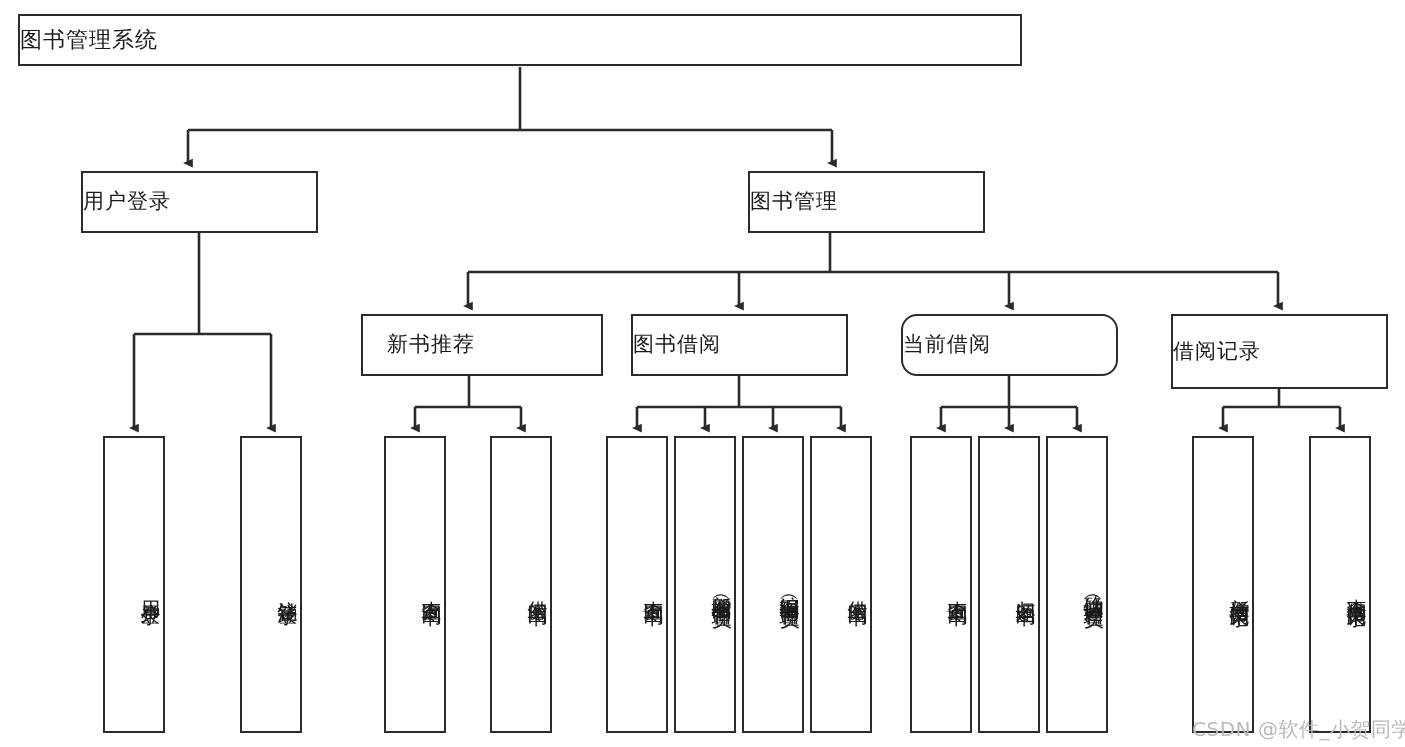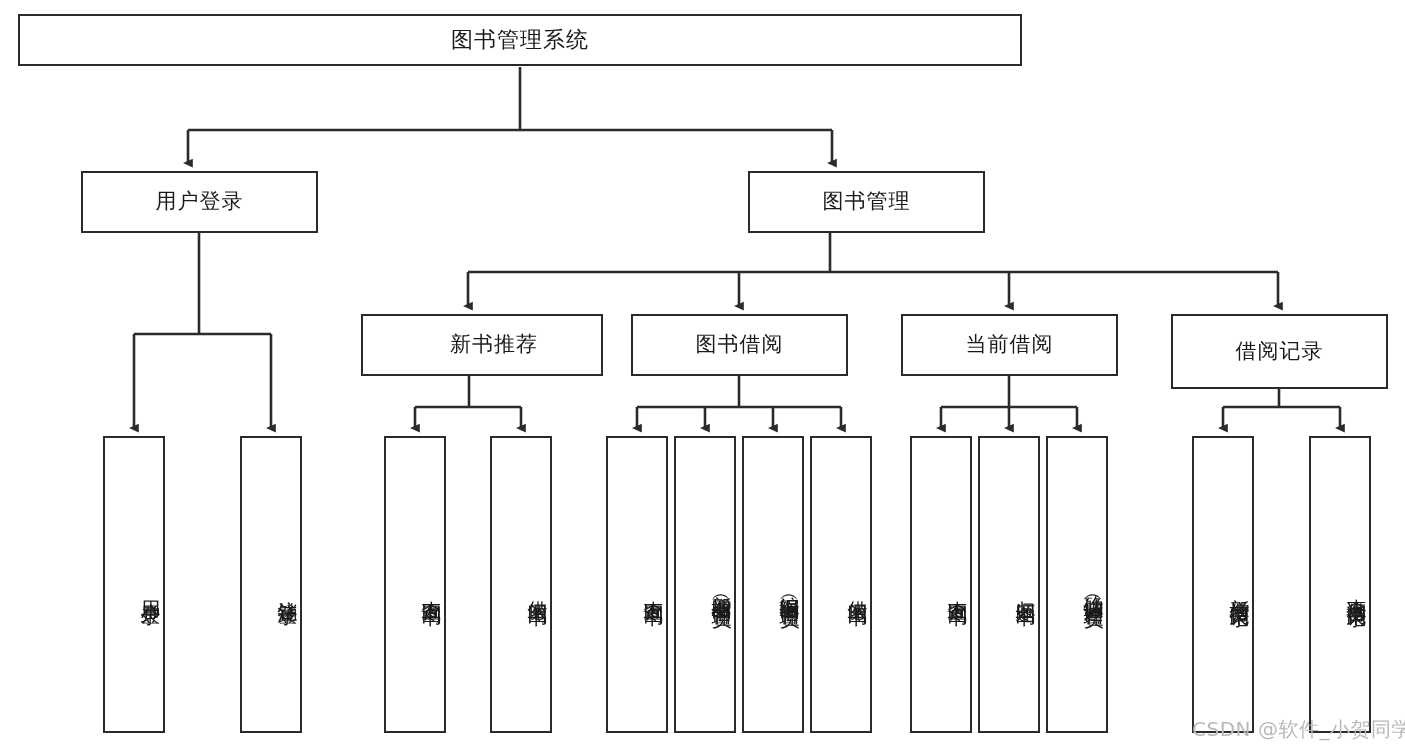--- a/index.html
+++ b/index.html
@@ -25,21 +25,20 @@
     height: 747px;
   }
   .node {
     position: absolute;
     box-sizing: border-box;
     border: 2px solid #2b2b2b;
     background: #ffffff;
     color: #1a1a1a;
     display: flex;
     align-items: center;
-    justify-content: center;
     text-align: center;
   }
   .node.h {
     font-size: 21px;
     line-height: 1.2;
     letter-spacing: 1px;
   }
   .node.h.root {
     font-size: 22px;
   }
@@ -132,21 +131,21 @@
   <div class="node h" style="left:712px; top:171px; width:237px; height:62px;margin-left:36px;">
     <span>图书管理</span>
   </div>
 
   <div class="node h" style="left:361px; top:314px; width:242px; height:62px;padding-left:24px;">
     <span>新书推荐</span>
   </div>
   <div class="node h" style="left:631px; top:314px; width:217px; height:62px;">
     <span>图书借阅</span>
   </div>
-  <div class="node h" style="left:901px; top:314px; width:217px; height:62px;">
+  <div class="node h" style="left:901px; top:314px; width:217px; height:62px;border-radius:16px;">
     <span>当前借阅</span>
   </div>
   <div class="node h" style="left:1171px; top:314px; width:217px; height:75px;">
     <span>借阅记录</span>
   </div>
 
   <div class="node v" style="left:103px; top:436px; width:62px; height:297px;">
     <span class="vlabel">用户登录</span>
   </div>
   <div class="node v" style="left:240px; top:436px; width:62px; height:297px;">

